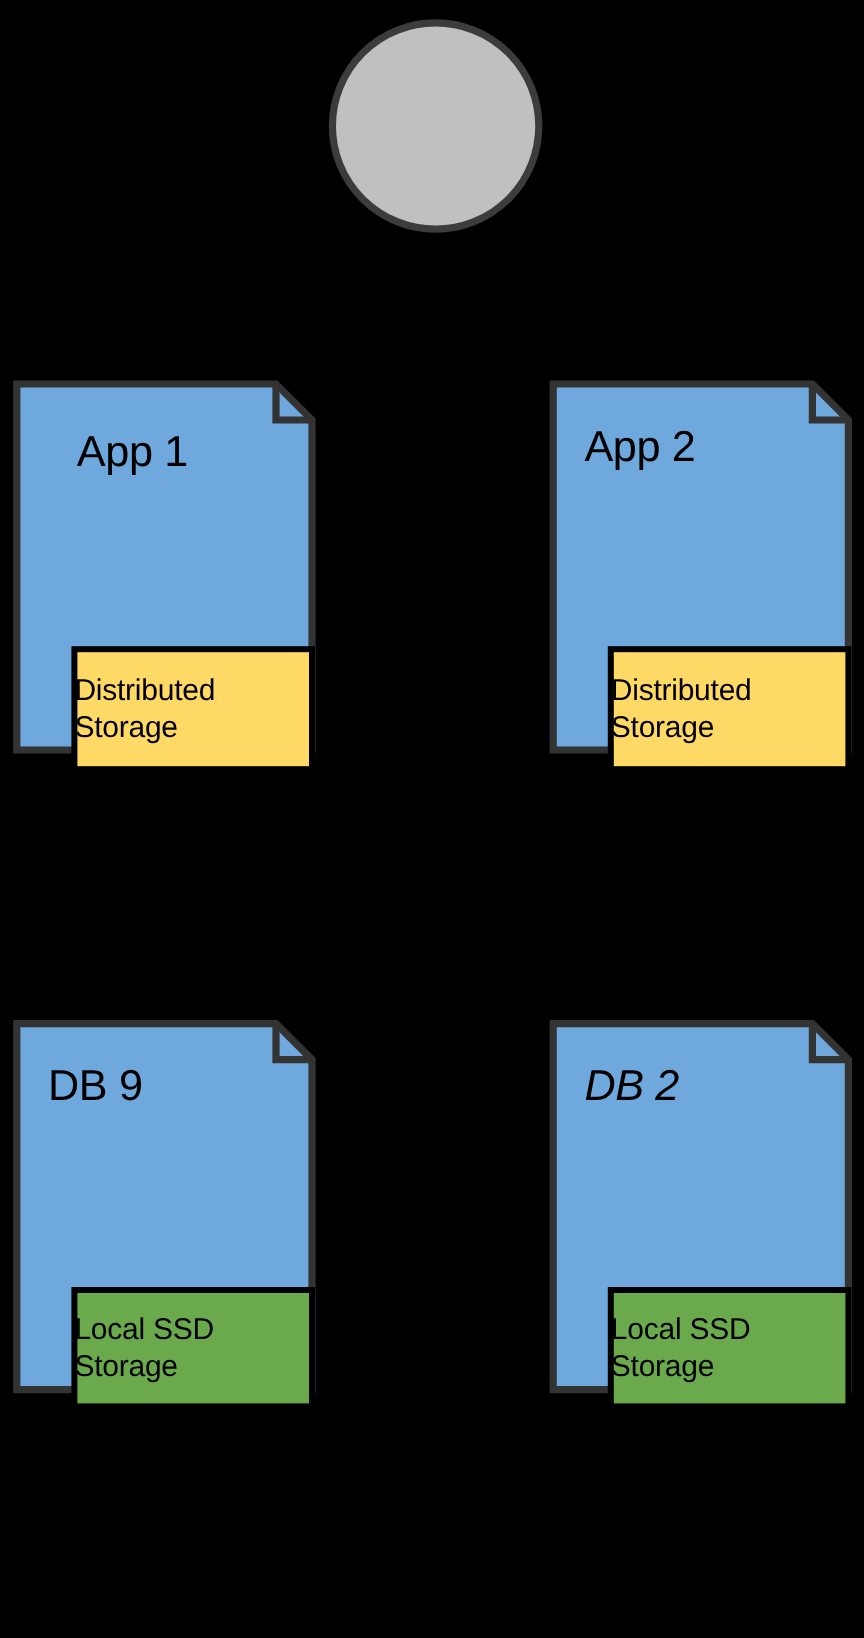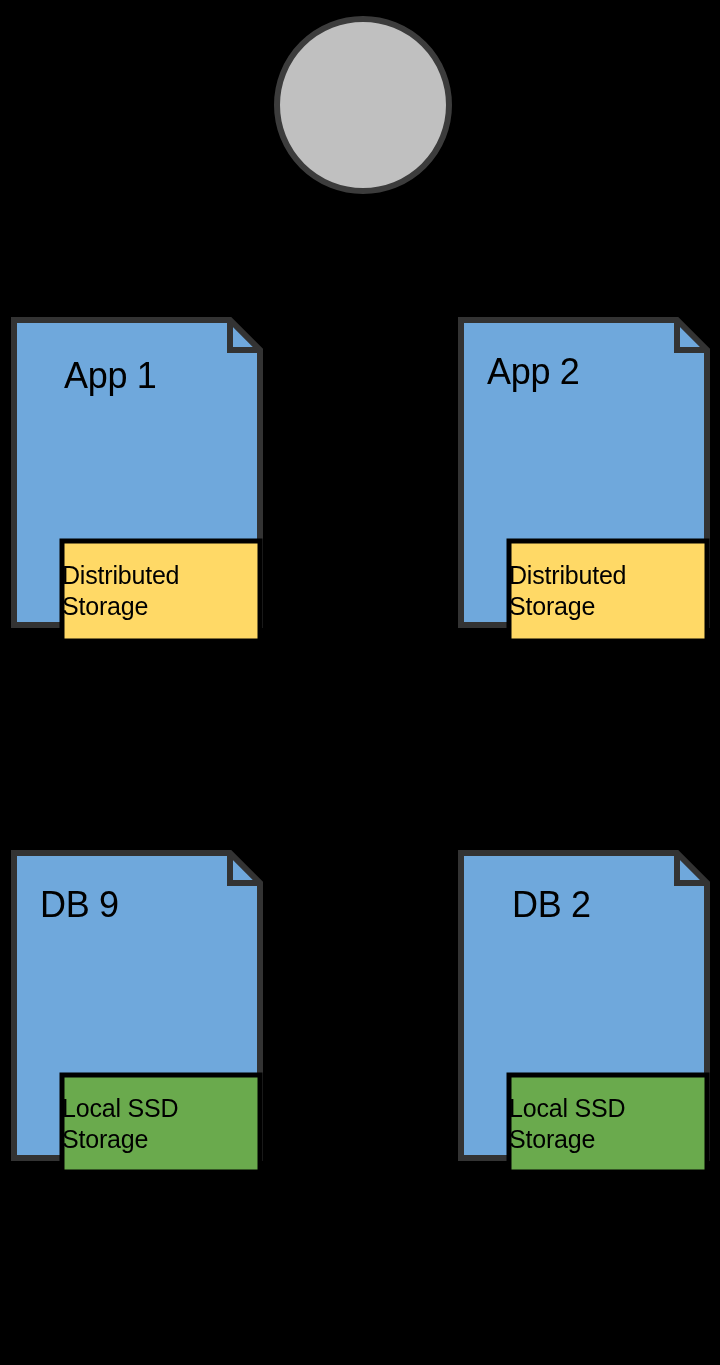--- a/index.html
+++ b/index.html
@@ -74,15 +74,15 @@
 </svg>
 
 <div id="label-layer">
     <div class="lb-label" style="left: 277px; top: 74px; width: 172px;"></div>
     <div class="node-label" style="left: 40px; top: 356px; margin-left: 24px;">App 1</div>
     <div class="store-label" style="left: 62px; top: 560px; width: 198px;"><div>Distributed</div><div>Storage</div></div>
     <div class="node-label" style="left: 487px; top: 352px; text-align: center;">App 2</div>
     <div class="store-label" style="left: 509px; top: 560px; width: 198px;"><div>Distributed</div><div>Storage</div></div>
     <div class="node-label" style="left: 40px; top: 885px;">DB 9</div>
     <div class="store-label" style="left: 62px; top: 1092.5px; width: 198px;"><div>Local SSD</div><div>Storage</div></div>
-    <div class="node-label" style="left: 512px; top: 885px;">DB 2</div>
+    <div class="node-label" style="left: 487px; top: 885px; font-style: italic;">DB 2</div>
     <div class="store-label" style="left: 509px; top: 1092.5px; width: 198px;"><div>Local SSD</div><div>Storage</div></div>
   </div>
 
 </body></html>

